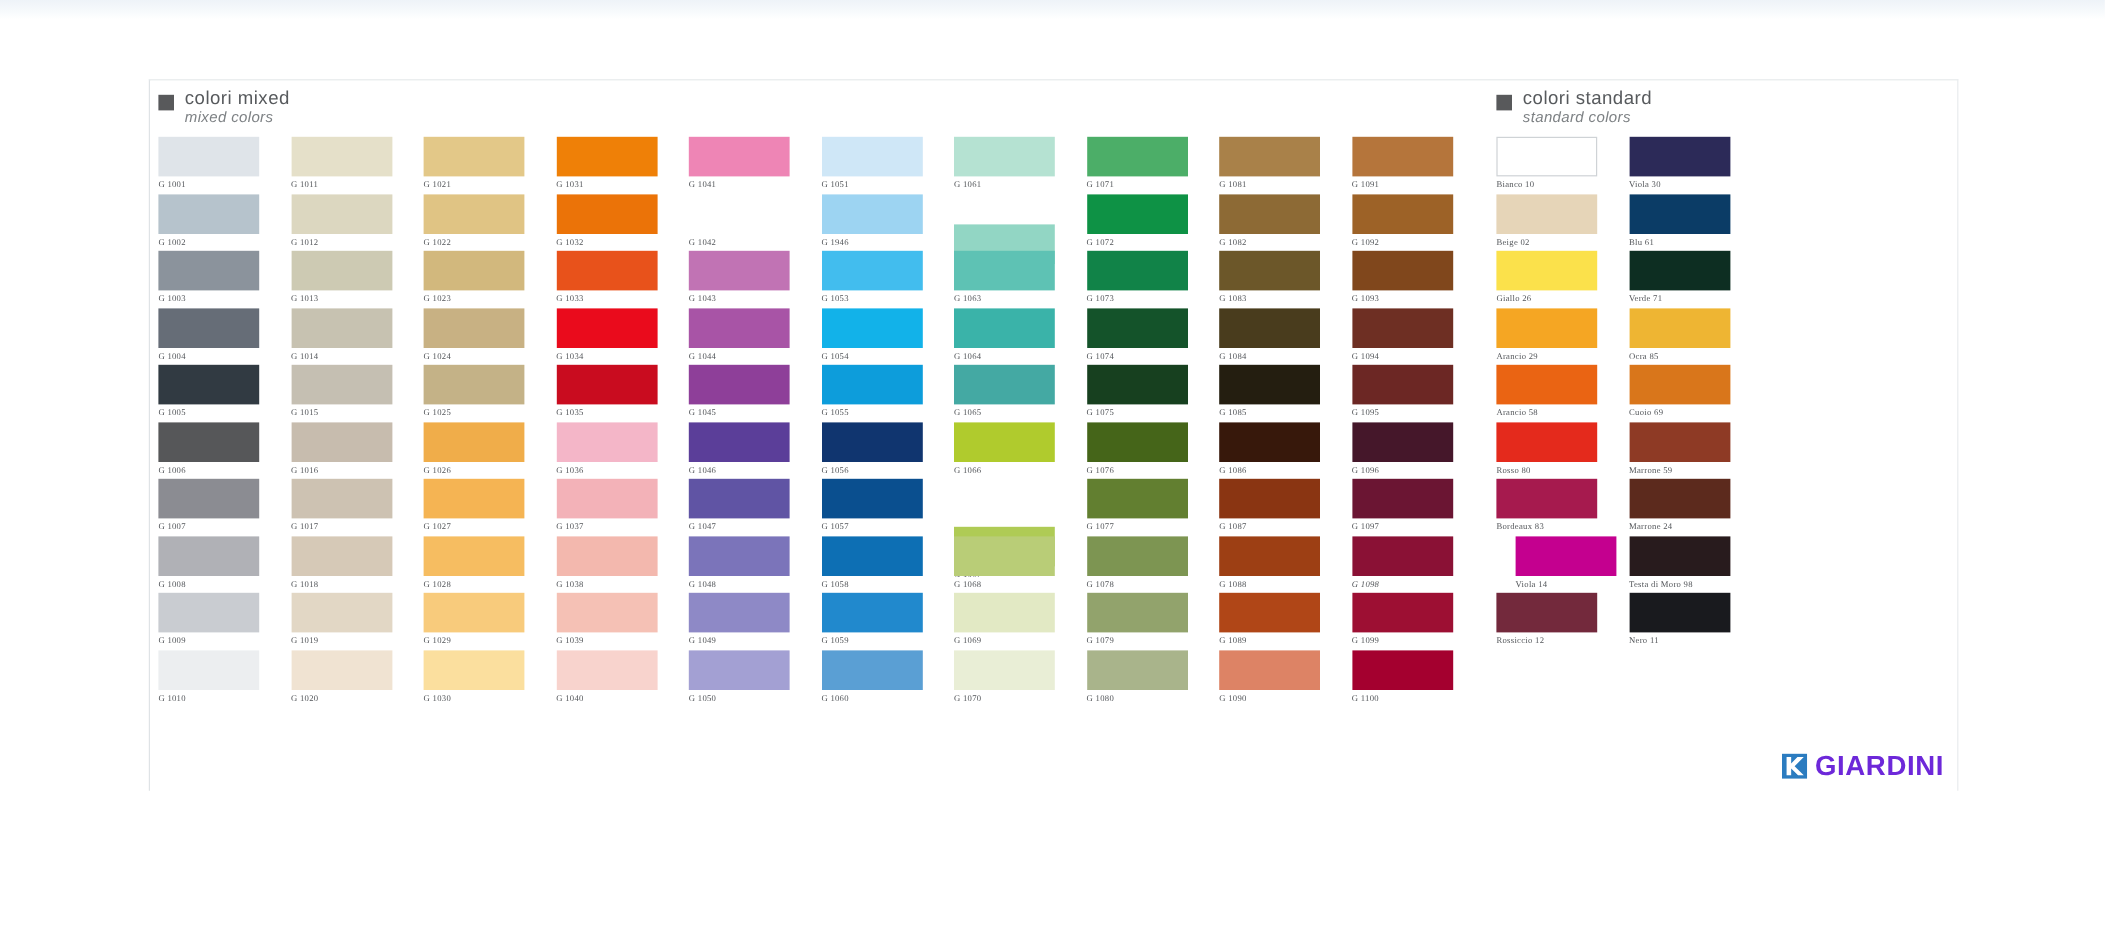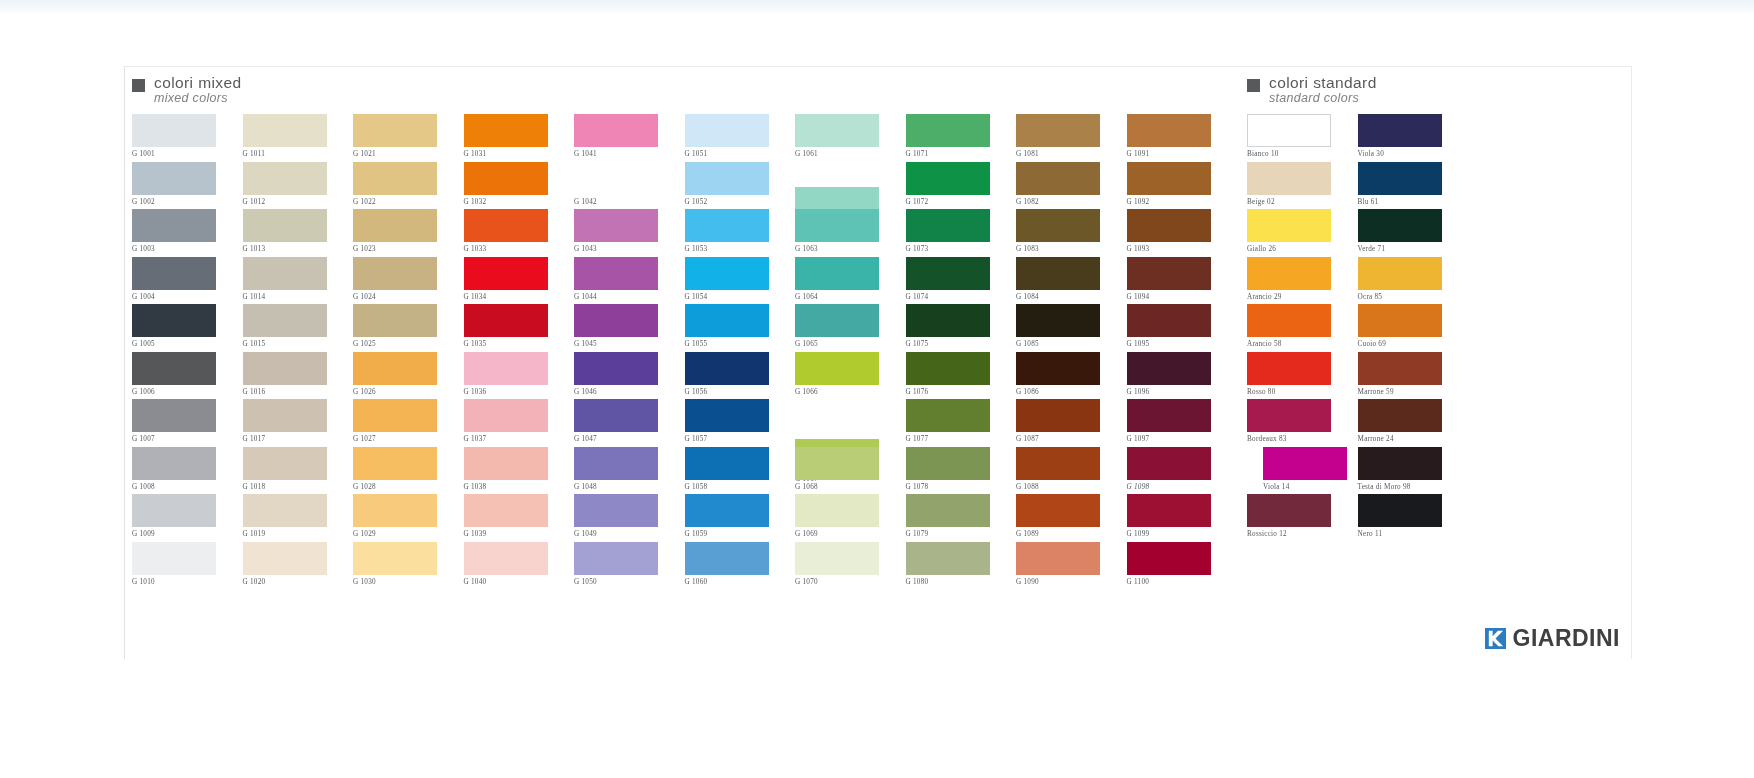--- a/index.html
+++ b/index.html
@@ -63,21 +63,21 @@
     white-space:nowrap;
     font-family:"Liberation Serif", serif;
   }
   
   .logo{
     position:absolute;right:11px;bottom:7px;
     display:flex;align-items:center;gap:7px;
   }
   .logo .mark{width:21px;height:21px;flex:0 0 auto;}
   .logo .word{
-    font-size:23px;font-weight:bold;color:#404040;
+    font-size:23px;font-weight:bold;color:#6d28d9;
     letter-spacing:.5px;font-family:"Liberation Sans", sans-serif;
   }
 </style>
 </head>
 <body>
 
 <div class="page">
   <div class="scan-top-band"></div>
 
   <div class="sheet">
@@ -309,21 +309,21 @@
             <div class="lbl">G 1050</div>
           </div>
         </div>
         <div class="col" style="left: 559.5px;">
           <div class="cell" style="top: 0px; left: 0px; height: auto;">
             <span class="sw" title="G 1051" style="background: rgb(207, 231, 247);"></span>
             <div class="lbl">G 1051</div>
           </div>
           <div class="cell" style="top: 47.5px; left: 0px; height: auto;">
             <span class="sw" title="G 1052" style="background: rgb(157, 212, 242);"></span>
-            <div class="lbl">G 1052</div>
+            <div class="lbl">G 1946</div>
           </div>
           <div class="cell" style="top: 95px; left: 0px; height: auto;">
             <span class="sw" title="G 1053" style="background: rgb(66, 189, 238);"></span>
             <div class="lbl">G 1053</div>
           </div>
           <div class="cell" style="top: 142.5px; left: 0px; height: auto;">
             <span class="sw" title="G 1054" style="background: rgb(18, 178, 233);"></span>
             <div class="lbl">G 1054</div>
           </div>
           <div class="cell" style="top: 190px; left: 0px; height: auto;">

